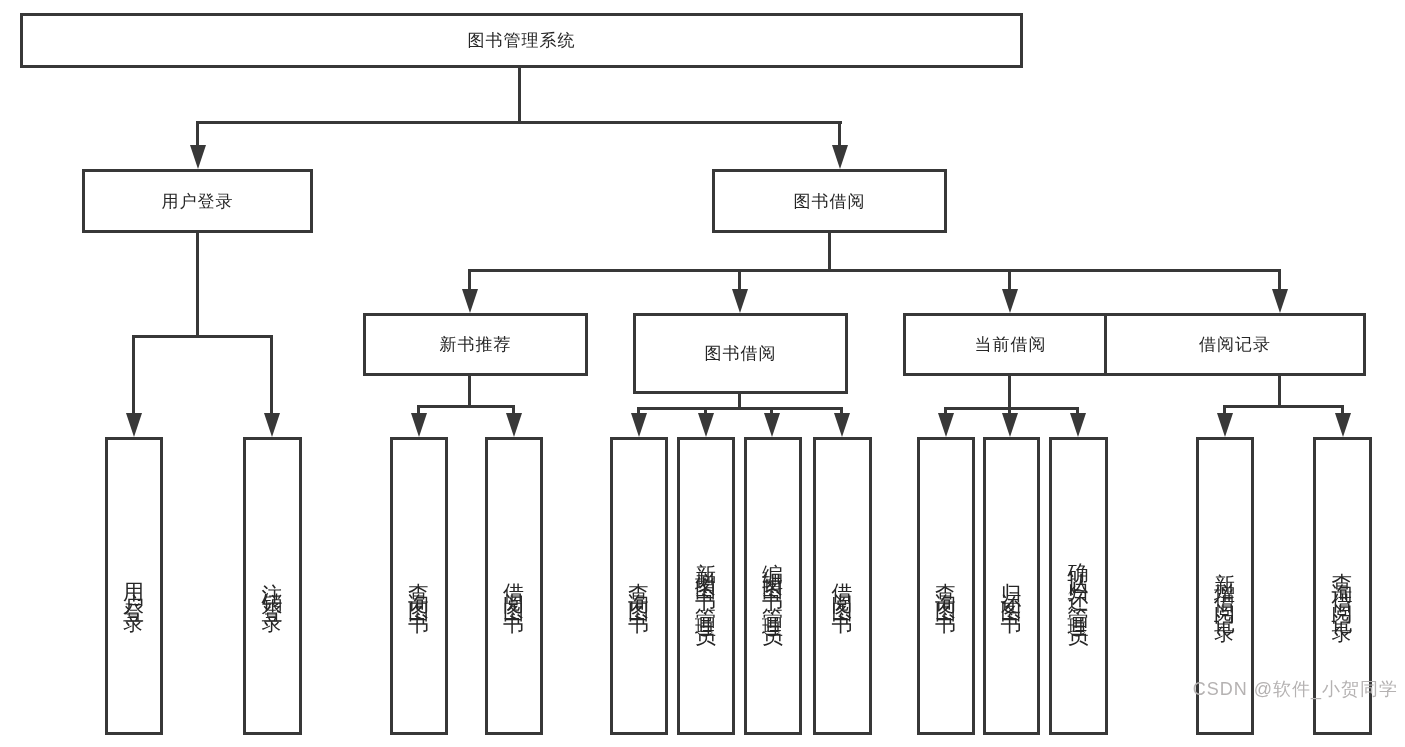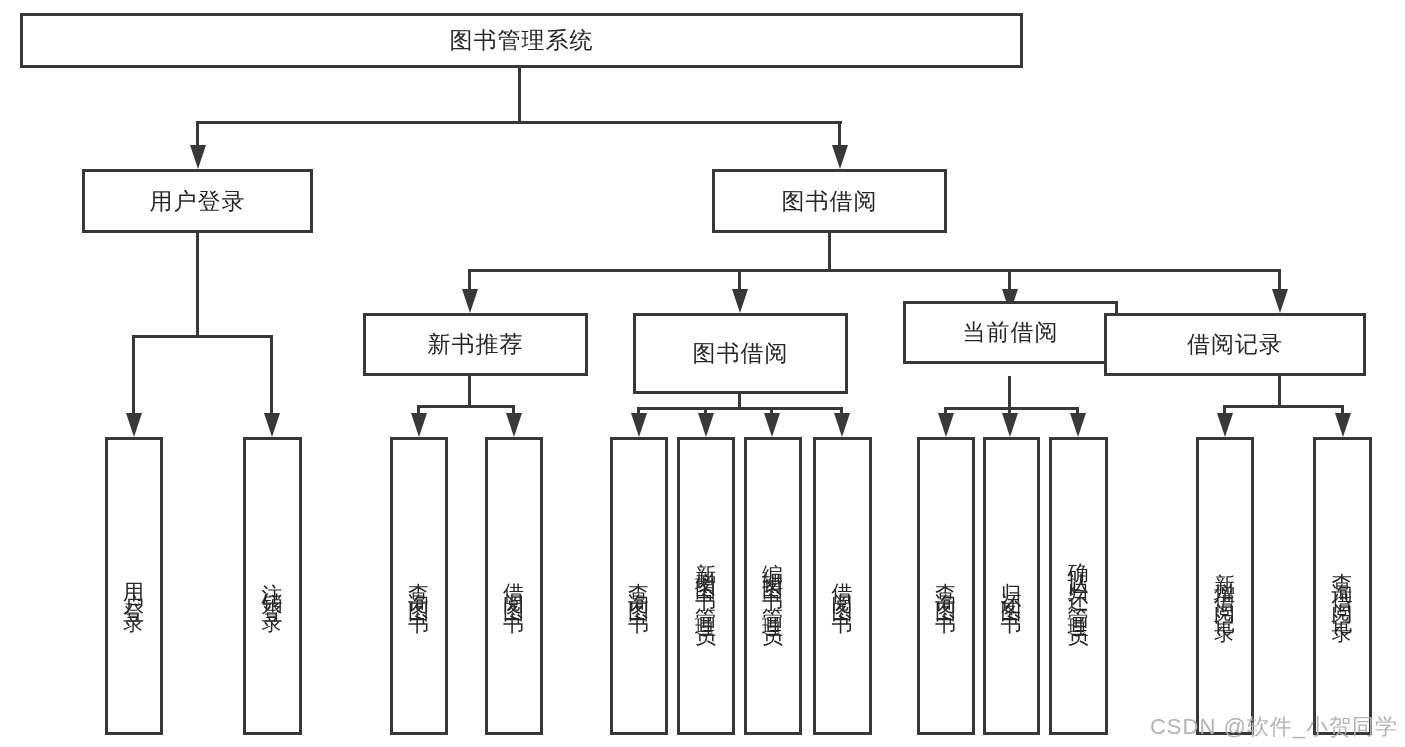--- a/index.html
+++ b/index.html
@@ -20,21 +20,21 @@
   }
   .box {
     position: absolute;
     border: 3px solid var(--line);
     background: var(--background);
     display: flex;
     align-items: center;
     justify-content: center;
     z-index: 2;
   }
-  .box.h { font-size: 23px; letter-spacing: 1px; }
+  .box.h { font-size: 17px; letter-spacing: 1px; }
   .box.v {
     top: 437px; height: 298px;
     font-size: 21px;
   }
   .box.v span {
     writing-mode: vertical-rl;
     text-orientation: mixed;
     letter-spacing: 10px;
     line-height: 1;
   }
@@ -42,22 +42,22 @@
   .vl { position: absolute; width: 3px; background: var(--line); z-index: 1; }
   .hl { position: absolute; height: 3px; background: var(--line); z-index: 1; }
   .ar {
     position: absolute; width: 0; height: 0; z-index: 1;
     border-left: 8px solid transparent;
     border-right: 8px solid transparent;
     border-top: 24px solid var(--line);
   }
   .watermark {
     position: absolute;
-    top: 712px; right: 7px;
-    font-size: 22px;
+    top: 677px; right: 7px;
+    font-size: 18px;
     color: var(--watermark);
     z-index: 5;
     letter-spacing: 1px;
     white-space: nowrap;
   }
 </style>
 </head>
 <body>
 
 <div class="box h" style="left:20px; top:13px; width:1003px; height:55px">
@@ -95,21 +95,21 @@
 <div class="ar" style="left:1002px; top:289px"></div>
 <div class="vl" style="left:1278px; top:269px; height:22px"></div>
 <div class="ar" style="left:1272px; top:289px"></div>
 
 <div class="box h" style="left:363px; top:313px; width:225px; height:63px">
   <span>新书推荐</span>
 </div>
 <div class="box h" style="left:633px; top:313px; width:215px; height:81px">
   <span>图书借阅</span>
 </div>
-<div class="box h" style="left:903px; top:301px; width:215px; height:63px">
+<div class="box h" style="left:903px; top:313px; width:215px; height:63px">
   <span>当前借阅</span>
 </div>
 <div class="box h" style="left:1104px; top:313px; width:262px; height:63px">
   <span>借阅记录</span>
 </div>
 
 <div class="vl" style="left:468px; top:376px; height:31px"></div>
 <div class="hl" style="left:417px; top:405px; width:98px"></div>
 <div class="vl" style="left:417px; top:405px; height:10px"></div>
 <div class="ar" style="left:411px; top:413px"></div>

